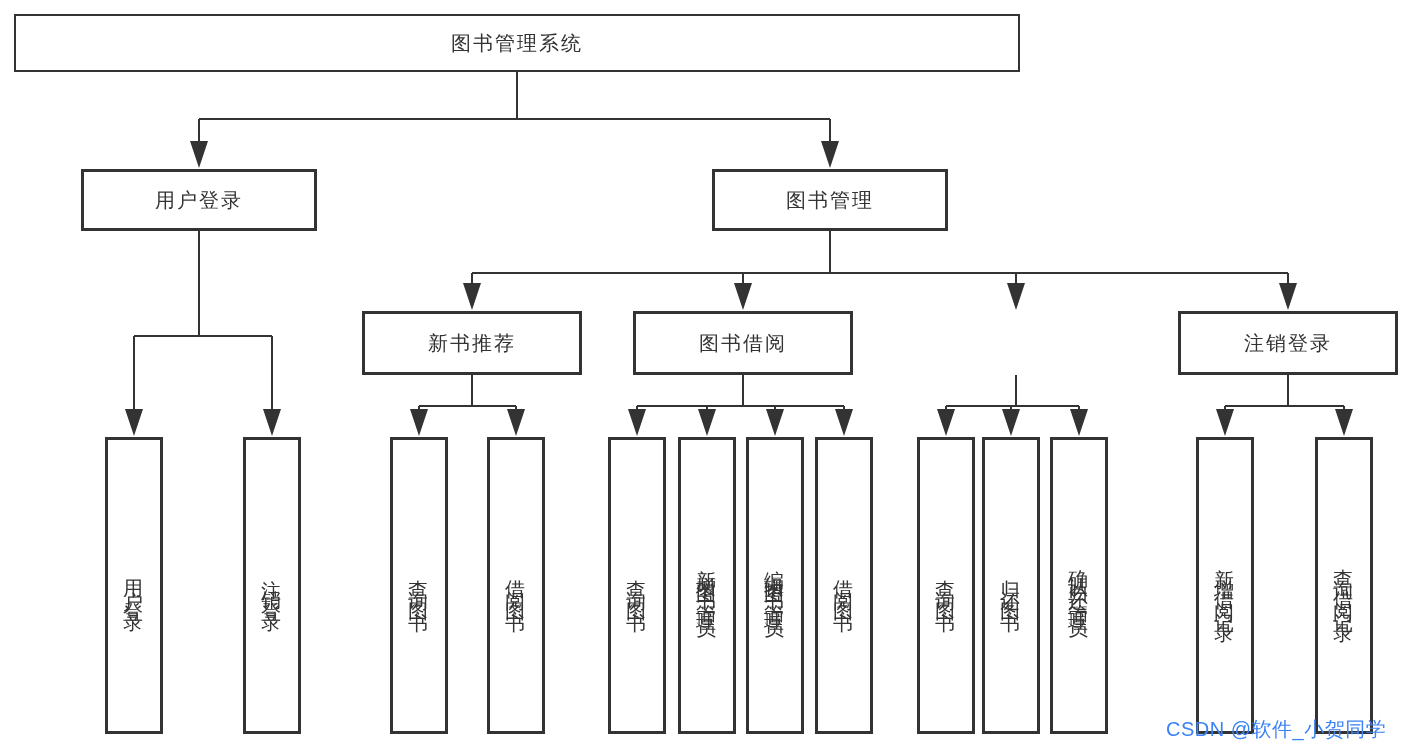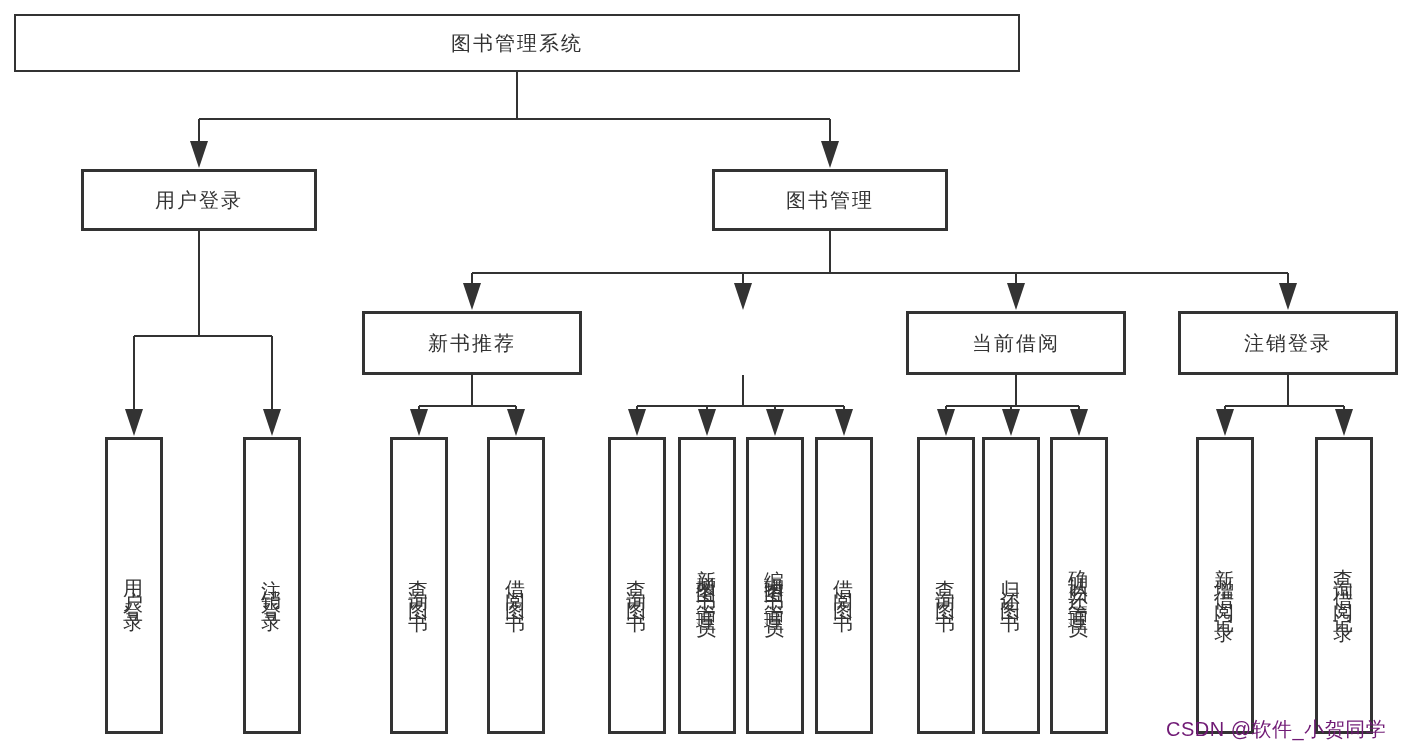--- a/index.html
+++ b/index.html
@@ -63,21 +63,21 @@
   #lf-g3d { left: 815px; }
   #lf-g4a { left: 917px; }
   #lf-g4b { left: 982px; }
   #lf-g4c { left: 1050px; }
   #lf-g5a { left: 1196px; }
   #lf-g5b { left: 1315px; }
   #watermark {
     position: absolute;
     left: 1166px; top: 716px;
     font-size: 20px;
-    color: #701a75;
+    color: #3b82f6;
     letter-spacing: 0.5px;
     white-space: nowrap;
     z-index: 3;
   }
 </style>
 </head>
 <body>
 
 <div id="canvas">
 
@@ -147,21 +147,21 @@
       <path d="M1335 409 H1353 L1344 436 Z"></path>
     </g>
   </svg>
 
   <div class="box root-box" id="n-root">图书管理系统</div>
 
   <div class="box l2-box" id="n-user">用户登录</div>
   <div class="box l2-box" id="n-mgmt">图书管理</div>
 
   <div class="box l3-box" id="n-rec">新书推荐</div>
-  <div class="box l3-box" id="n-cur">当前借阅</div>
+  <div class="box l3-box" id="n-bor">图书借阅</div>
   <div class="box l3-box" id="n-rcd">注销登录</div>
 
   <div class="box leaf" id="lf-g1a">用户登录</div>
   <div class="box leaf" id="lf-g1b">注销登录</div>
 
   <div class="box leaf" id="lf-g2a">查询图书</div>
   <div class="box leaf" id="lf-g2b">借阅图书</div>
 
   <div class="box leaf" id="lf-g3a">查询图书</div>
   <div class="box leaf tight" id="lf-g3b">新增图书（管理员）</div>

